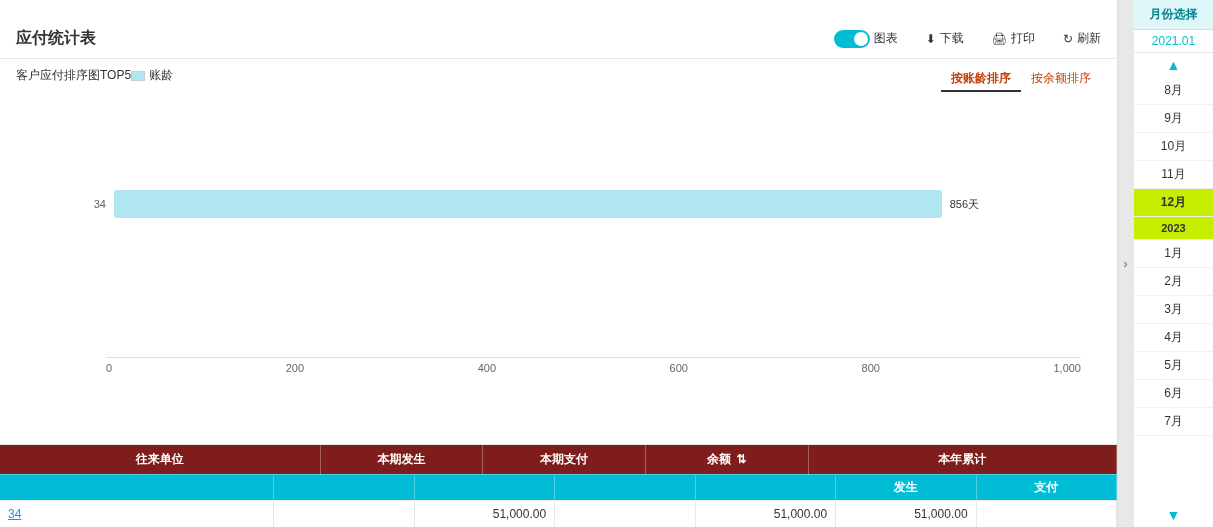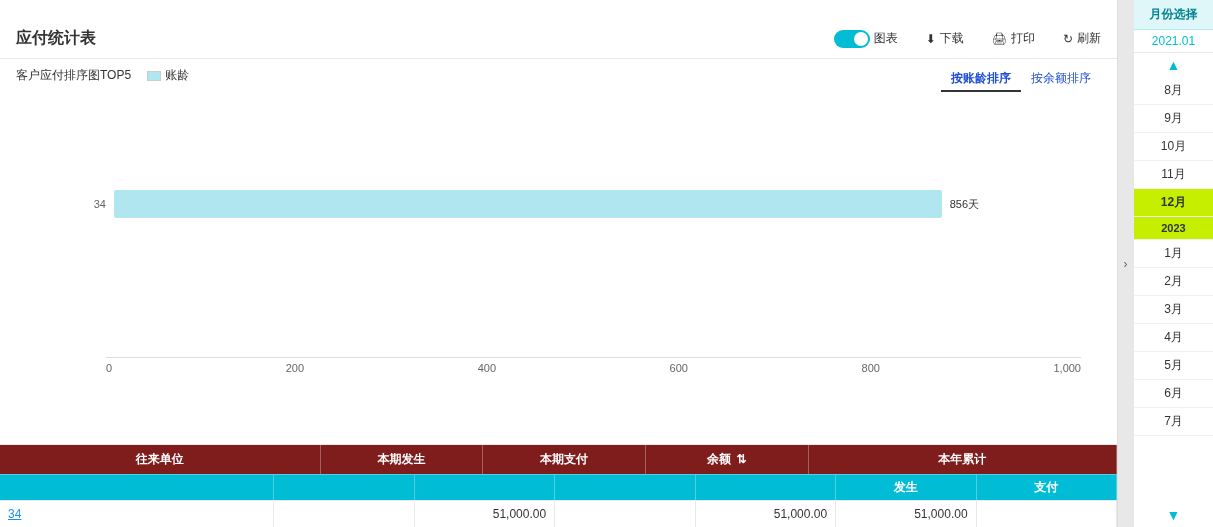--- a/index.html
+++ b/index.html
@@ -14,26 +14,26 @@
     .header-title { font-size: 16px; font-weight: bold; color: #333; }
     .header-actions { display: flex; align-items: center; gap: 28px; }
     .toggle-wrap { display: flex; align-items: center; gap: 4px; }
     .toggle { width: 36px; height: 18px; background: #00bcd4; border-radius: 9px; position: relative; cursor: pointer; }
     .toggle::after { content: ''; width: 14px; height: 14px; background: #fff; border-radius: 50%; position: absolute; top: 2px; right: 2px; }
     .action-btn { display: flex; align-items: center; gap: 4px; cursor: pointer; color: #333; font-size: 12px; }
 
     
     .chart-area { flex: 1; padding: 8px 16px; background: #fff; position: relative; overflow: hidden; }
 
-    .chart-legend { display: flex; align-items: center; gap: 16px; margin-bottom: 8px; font-size: 12px; }
+    .chart-legend { display: flex; align-items: center; margin-bottom: 8px; font-size: 12px; }
     .legend-item { display: flex; align-items: center; gap: 4px; }
     .legend-box { width: 14px; height: 10px; border: 1px solid #ccc; background: #b0e6ef; }
 
     .sort-tabs { position: absolute; top: 8px; right: 16px; display: flex; gap: 0; }
-    .sort-tab { padding: 3px 10px; font-size: 12px; cursor: pointer; border-bottom: 2px solid transparent; color: #1d4ed8; }
+    .sort-tab { padding: 3px 10px; font-size: 12px; cursor: pointer; border-bottom: 2px solid transparent; color: #c2410c; }
     .sort-tab.active { border-bottom: 2px solid #333; font-weight: bold; }
 
     .chart-wrapper { position: relative; height: 290px; margin-top: 10px; }
 
     .chart-bars { position: absolute; left: 50px; right: 20px; top: 10px; bottom: 40px; }
 
     .bar-row { display: flex; align-items: center; height: 40px; }
     .bar-label { width: 40px; text-align: right; margin-right: 8px; font-size: 11px; color: #666; flex-shrink: 0; }
     .bar-container { flex: 1; height: 28px; position: relative; display: flex; align-items: center; }
     .bar-fill { height: 28px; background: #b0e6ef; border-radius: 2px; }

